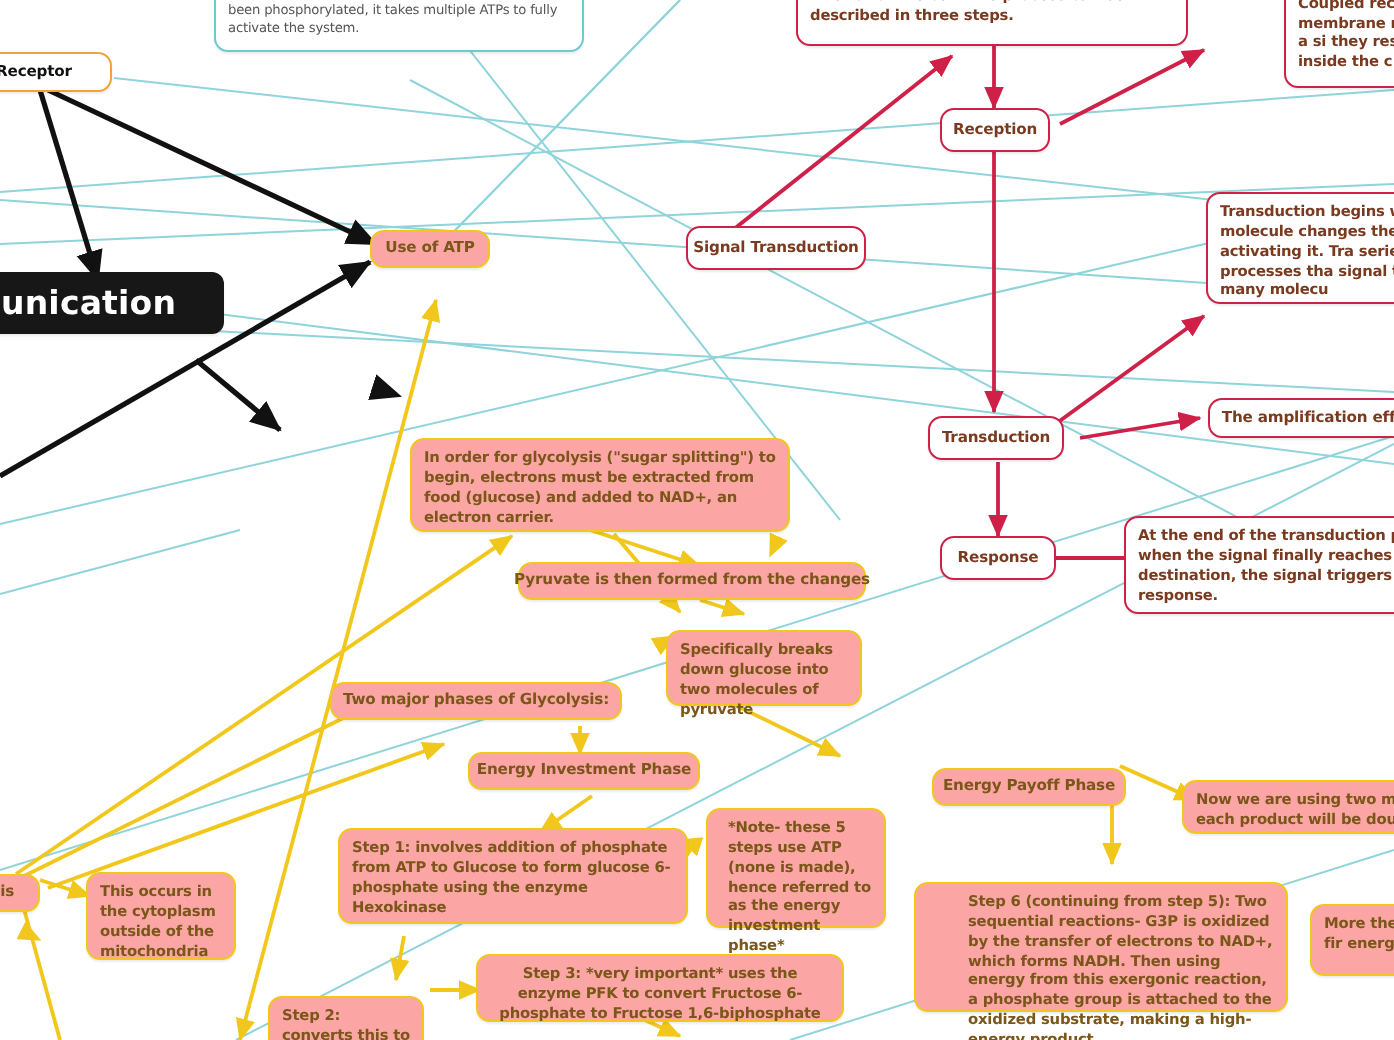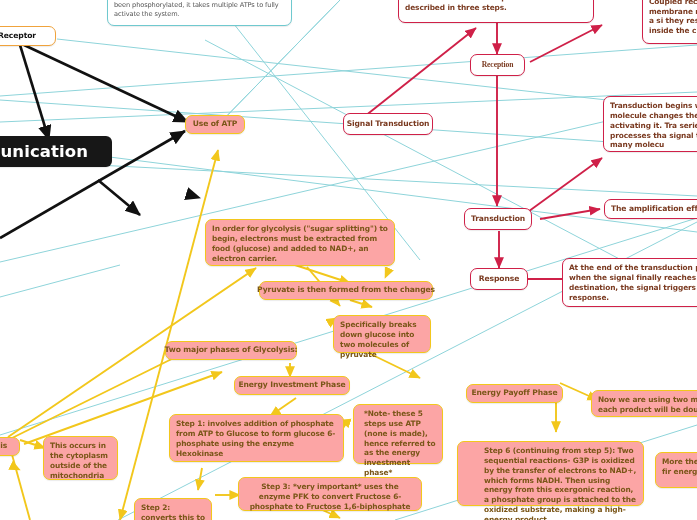--- a/index.html
+++ b/index.html
@@ -143,21 +143,21 @@
   </div>
 
   <div class="node n-black center title-chip" style="left:-58px;top:136px;width:170px;height:31px;">
     <span>mmunication</span>
   </div>
 
   <div class="node n-yellow center" style="left:185px;top:115px;width:60px;height:19px;">
     <span class="lbl">Use of ATP</span>
   </div>
 
-  <div class="node n-crimson center" style="left:470px;top:54px;width:55px;height:22px;font-family:Liberation Serif, serif;">
+  <div class="node n-crimson center" style="left:470px;top:54px;width:55px;height:22px;">
     <span class="lbl">Reception</span>
   </div>
 
   <div class="node n-crimson center" style="left:343px;top:113px;width:90px;height:22px;">
     <span class="lbl">Signal Transduction</span>
   </div>
 
   <div class="node n-crimson t-left" style="left:603px;top:96px;width:130px;height:56px;">
     <span>Transduction begins w molecule changes the way, activating it. Tra series of processes tha signal to many molecu</span>
   </div>
@@ -183,21 +183,21 @@
   </div>
 
   <div class="node n-yellow center" style="left:259px;top:281px;width:174px;height:19px;">
     <span class="lbl">Pyruvate is then formed from the changes</span>
   </div>
 
   <div class="node n-yellow t-left" style="left:333px;top:315px;width:98px;height:38px;">
     <span>Specifically breaks down glucose into two molecules of pyruvate</span>
   </div>
 
-  <div class="node n-yellow center" style="left:165px;top:341px;width:132px;height:19px;text-align:right;">
+  <div class="node n-yellow center" style="left:165px;top:341px;width:146px;height:19px;text-align:right;">
     <span class="lbl">Two major phases of Glycolysis:</span>
   </div>
 
   <div class="node n-yellow center" style="left:234px;top:376px;width:116px;height:19px;">
     <span class="lbl">Energy Investment Phase</span>
   </div>
 
   <div class="node n-yellow center" style="left:466px;top:384px;width:97px;height:19px;text-align:right;">
     <span class="lbl">Energy Payoff Phase</span>
   </div>

